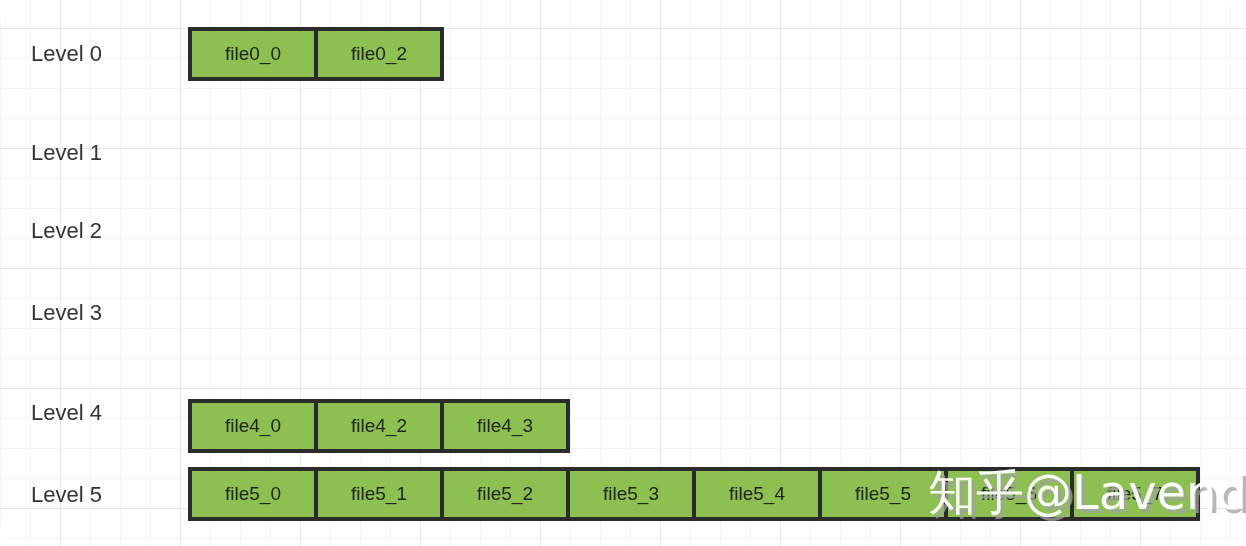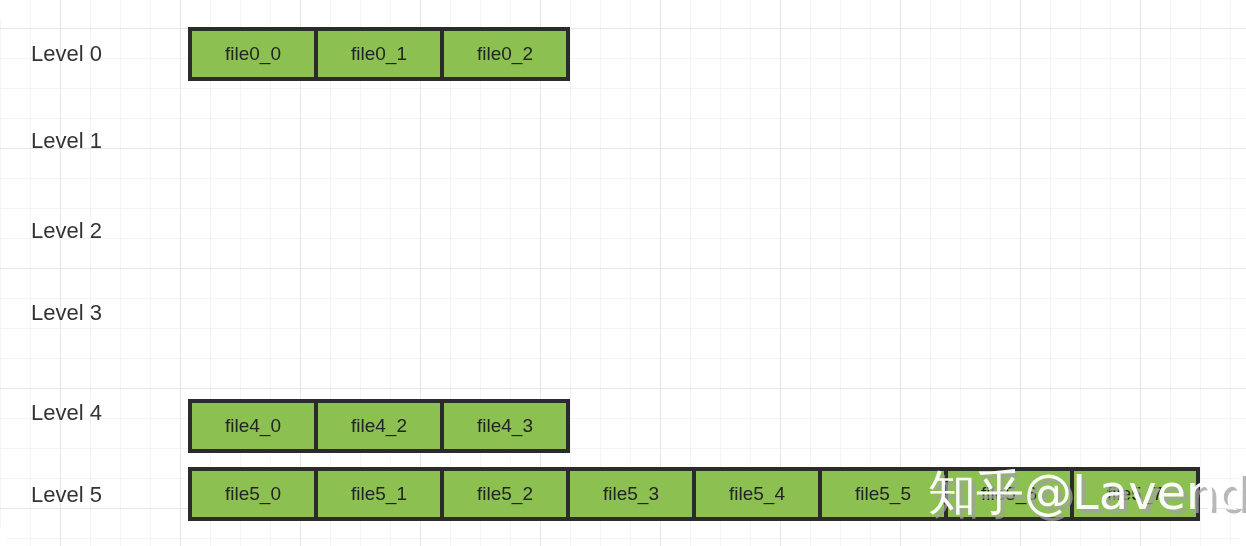--- a/index.html
+++ b/index.html
@@ -67,29 +67,28 @@
     font-family: "DejaVu Sans", "Liberation Sans", sans-serif;
     pointer-events: none;
   }
 </style>
 </head>
 <body>
 
 <div class="canvas">
 
   <div class="level-label" style="top:41px">Level 0</div>
-  <div class="level-label" style="top:128px">Level 1</div>
+  <div class="level-label" style="top:140px">Level 1</div>
   <div class="level-label" style="top:218px">Level 2</div>
   <div class="level-label" style="top:300px">Level 3</div>
   <div class="level-label" style="top:400px">Level 4</div>
   <div class="level-label" style="top:482px">Level 5</div>
 
   <div class="file-row" style="top:27px">
     <div class="file-box">file0_0</div>
-    <div class="file-box">file0_1</div>
     <div class="file-box">file0_2</div>
   </div>
 
   <div class="file-row" style="top:399px">
     <div class="file-box">file4_0</div>
     <div class="file-box">file4_2</div>
     <div class="file-box">file4_3</div>
   </div>
 
   <div class="file-row" style="top:467px">

